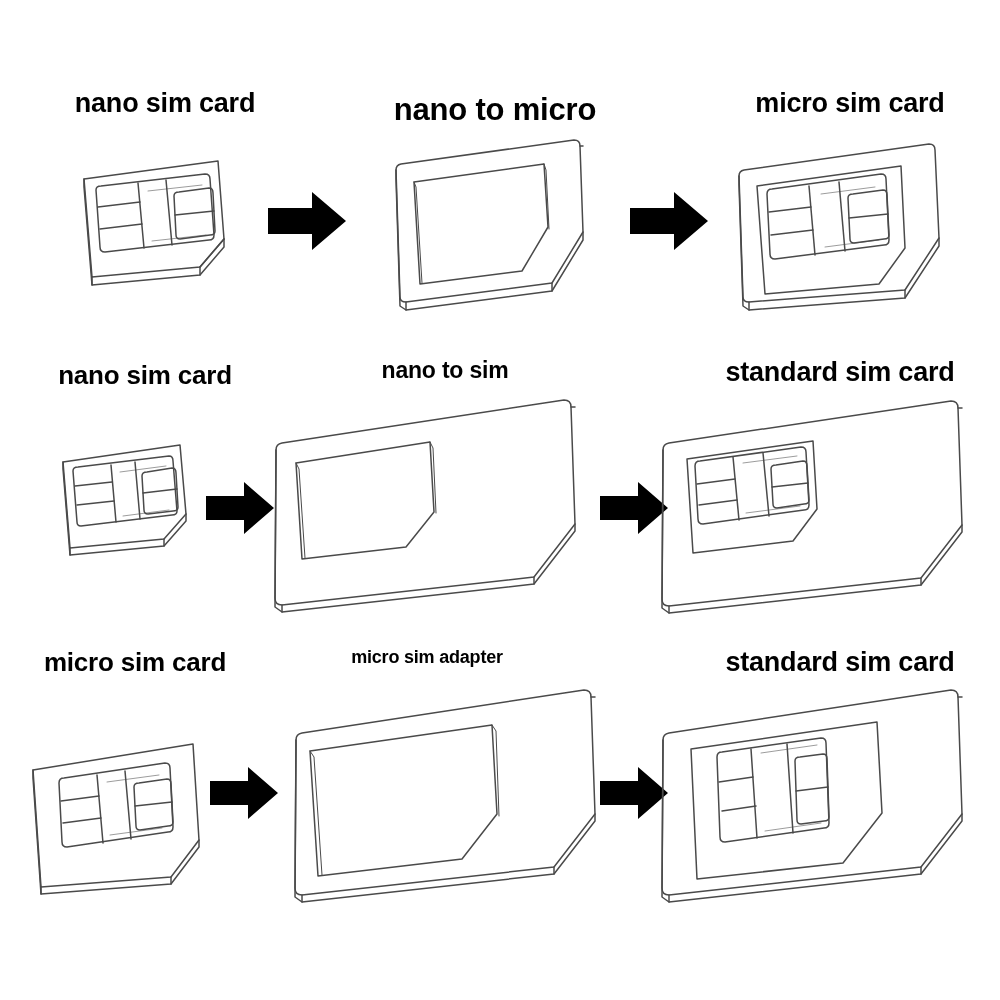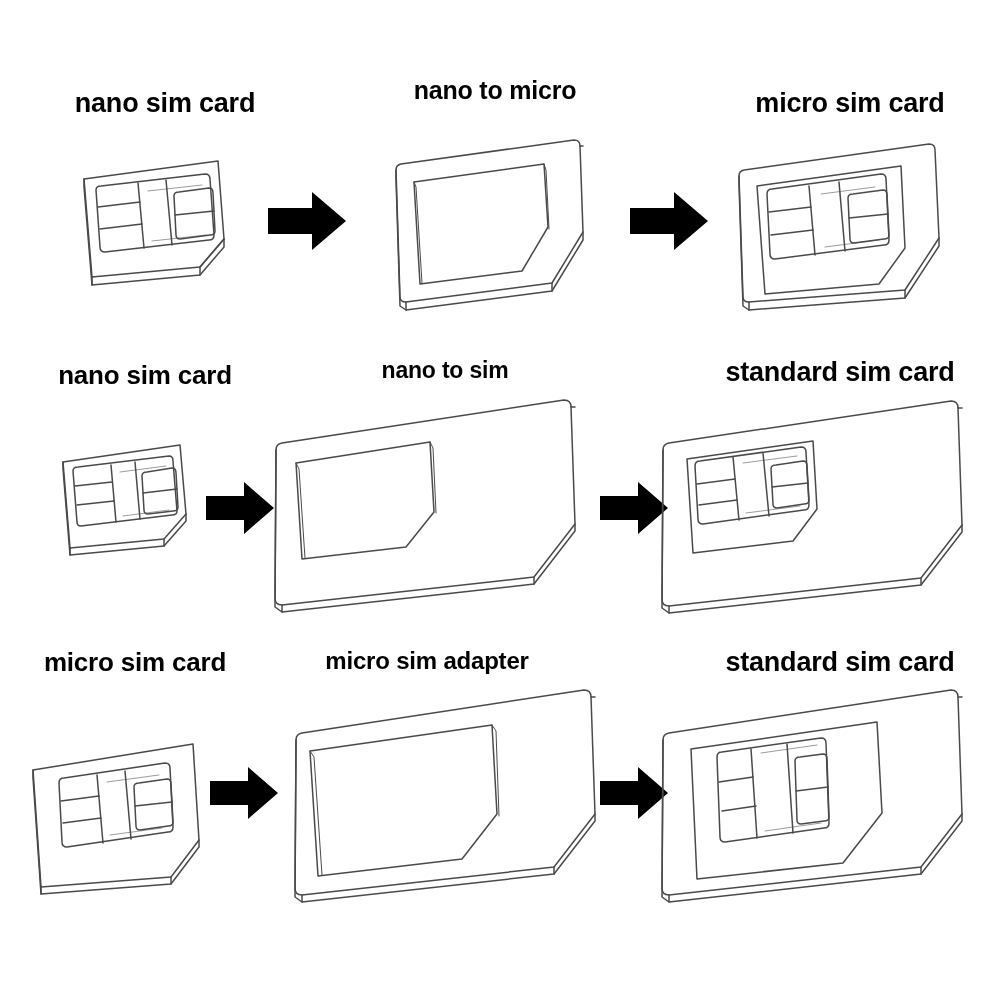--- a/index.html
+++ b/index.html
@@ -67,21 +67,21 @@
         </g>
       </svg>
     </div>
 
     <div class="arrow" style="left:268px;top:190px;">
       <svg width="78" height="62" viewBox="0 0 78 62">
         <path d="M0,18 L44,18 L44,2 L78,31 L44,60 L44,44 L0,44 Z" fill="#000000"></path>
       </svg>
     </div>
 
-    <div class="label" style="left:345px;top:76px;width:300px;font-size:25px;">nano to micro</div>
+    <div class="label" style="left:345px;top:92px;width:300px;font-size:31px;">nano to micro</div>
 
     <div class="art" style="left:392px;top:137px;">
       <svg width="205" height="175" viewBox="0 0 205 175">
         <g fill="none" stroke="#4a4a4a" stroke-width="1.5" stroke-linejoin="round" stroke-linecap="round">
 
           <path d="M4,33 Q4,28 9,27 L182,3 Q188,3 188,9 L191,95 L160,146 L14,165 Q8,165 8,160 Z"></path>
 
           <path d="M4,33 L4,42 L8,169 L14,173 L160,154 L191,103 L191,95"></path>
           <path d="M14,165 L14,173"></path>
           <path d="M160,146 L160,154"></path>
@@ -240,21 +240,21 @@
         </g>
       </svg>
     </div>
 
     <div class="arrow" style="left:210px;top:765px;">
       <svg width="68" height="56" viewBox="0 0 68 56">
         <path d="M0,16 L38,16 L38,2 L68,28 L38,54 L38,40 L0,40 Z" fill="#000000"></path>
       </svg>
     </div>
 
-    <div class="label" style="left:282px;top:647px;width:290px;font-size:24px;">micro sim adapter</div>
+    <div class="label" style="left:282px;top:647px;width:290px;font-size:18px;">micro sim adapter</div>
 
     <div class="art" style="left:278px;top:683px;">
       <svg width="330" height="228" viewBox="0 0 330 228">
         <g fill="none" stroke="#4a4a4a" stroke-width="1.5" stroke-linejoin="round" stroke-linecap="round">
           <path d="M18,57 Q18,51 24,50 L306,7 Q313,7 313,14 L317,131 L276,184 L24,212 Q17,212 17,205 Z"></path>
           <path d="M18,57 L18,65 L17,214 L24,219 L276,191 L317,138 L317,131"></path>
           <path d="M24,212 L24,219"></path>
           <path d="M276,184 L276,191"></path>
           <path d="M313,14 L317,14"></path>
 

